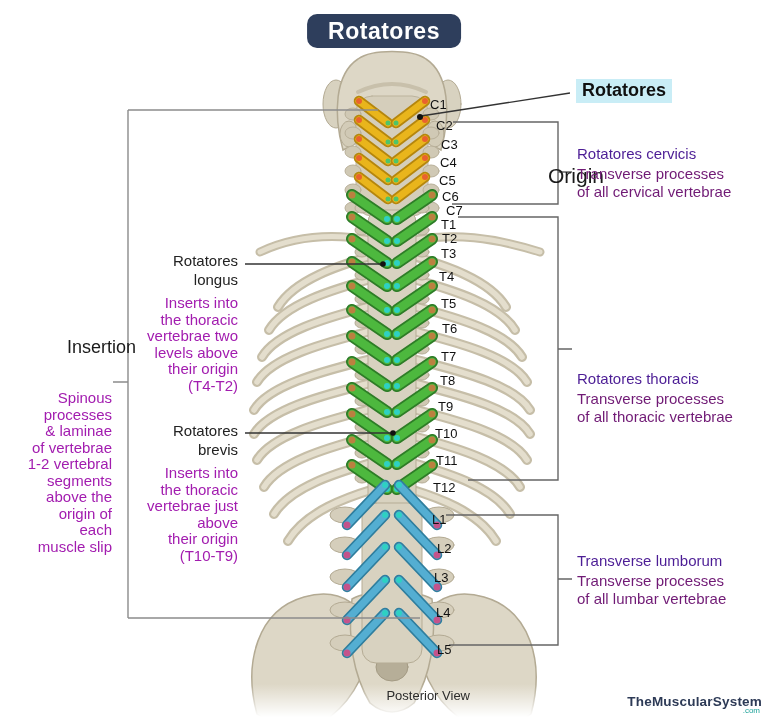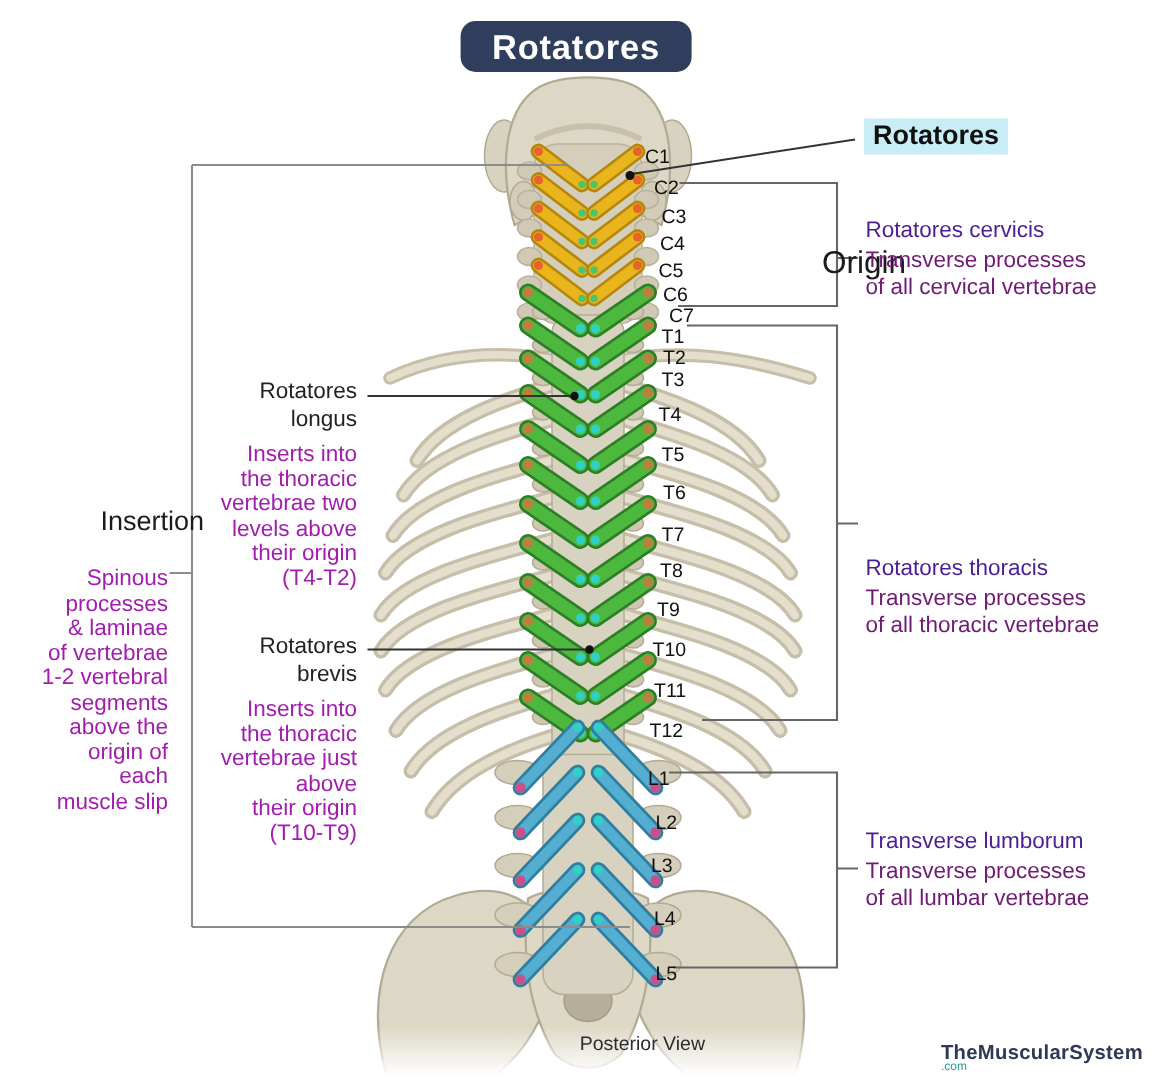--- a/index.html
+++ b/index.html
@@ -13,21 +13,21 @@
             background:#c9edf6;padding:1px 6px 2px 6px;color:#101010;}
   .heading{font-size:21px;color:#1b1b1b;}
   .right-block{position:absolute;left:577px;}
   .right-name{font-weight:normal;font-size:15px;color:#4c1d95;}
   .right-desc{font-size:15px;line-height:17.5px;white-space:pre-line;color:#701a75;margin-top:3px;}
   .left-block{position:absolute;text-align:right;}
   .left-name{font-size:15px;line-height:19px;white-space:pre-line;color:#222;}
   .left-desc{font-size:15px;line-height:16.5px;white-space:pre-line;color:#a21caf;margin-top:6px;}
   .caption{position:absolute;left:340px;top:688px;width:130px;text-align:right;
            font-size:13px;color:#2b2b2b;}
-  .watermark{position:absolute;right:6px;top:694px;}
+  .watermark{position:absolute;right:6px;top:694px;text-align:right;}
   .wm-brand{font-size:13.5px;font-weight:bold;color:#2d3a56;letter-spacing:.2px;}
   .wm-tld{font-size:8px;font-weight:normal;color:#1fa39a;margin-top:-3px;padding-right:2px;}
   .vlab{font-size:13px;fill:#111;}
   svg{position:absolute;top:0;left:0;}
 </style>
 </head>
 <body>
 
 <div class="stage">
 
@@ -427,21 +427,21 @@
     <div class="left-desc">Inserts into
 the thoracic
 vertebrae just
 above
 their origin
 (T10-T9)</div>
   </div>
 
   <div class="left-block heading" style="right:632px;top:337px;font-size:18px;">Insertion</div>
 
-  <div class="left-block left-desc" style="right:656px;top:374px;margin-top:4px;">Spinous
+  <div class="left-block left-desc" style="right:656px;top:374px;margin-top:16px;">Spinous
 processes
 &amp; laminae
 of vertebrae
 1-2 vertebral
 segments
 above the
 origin of
 each
 muscle slip</div>
 

